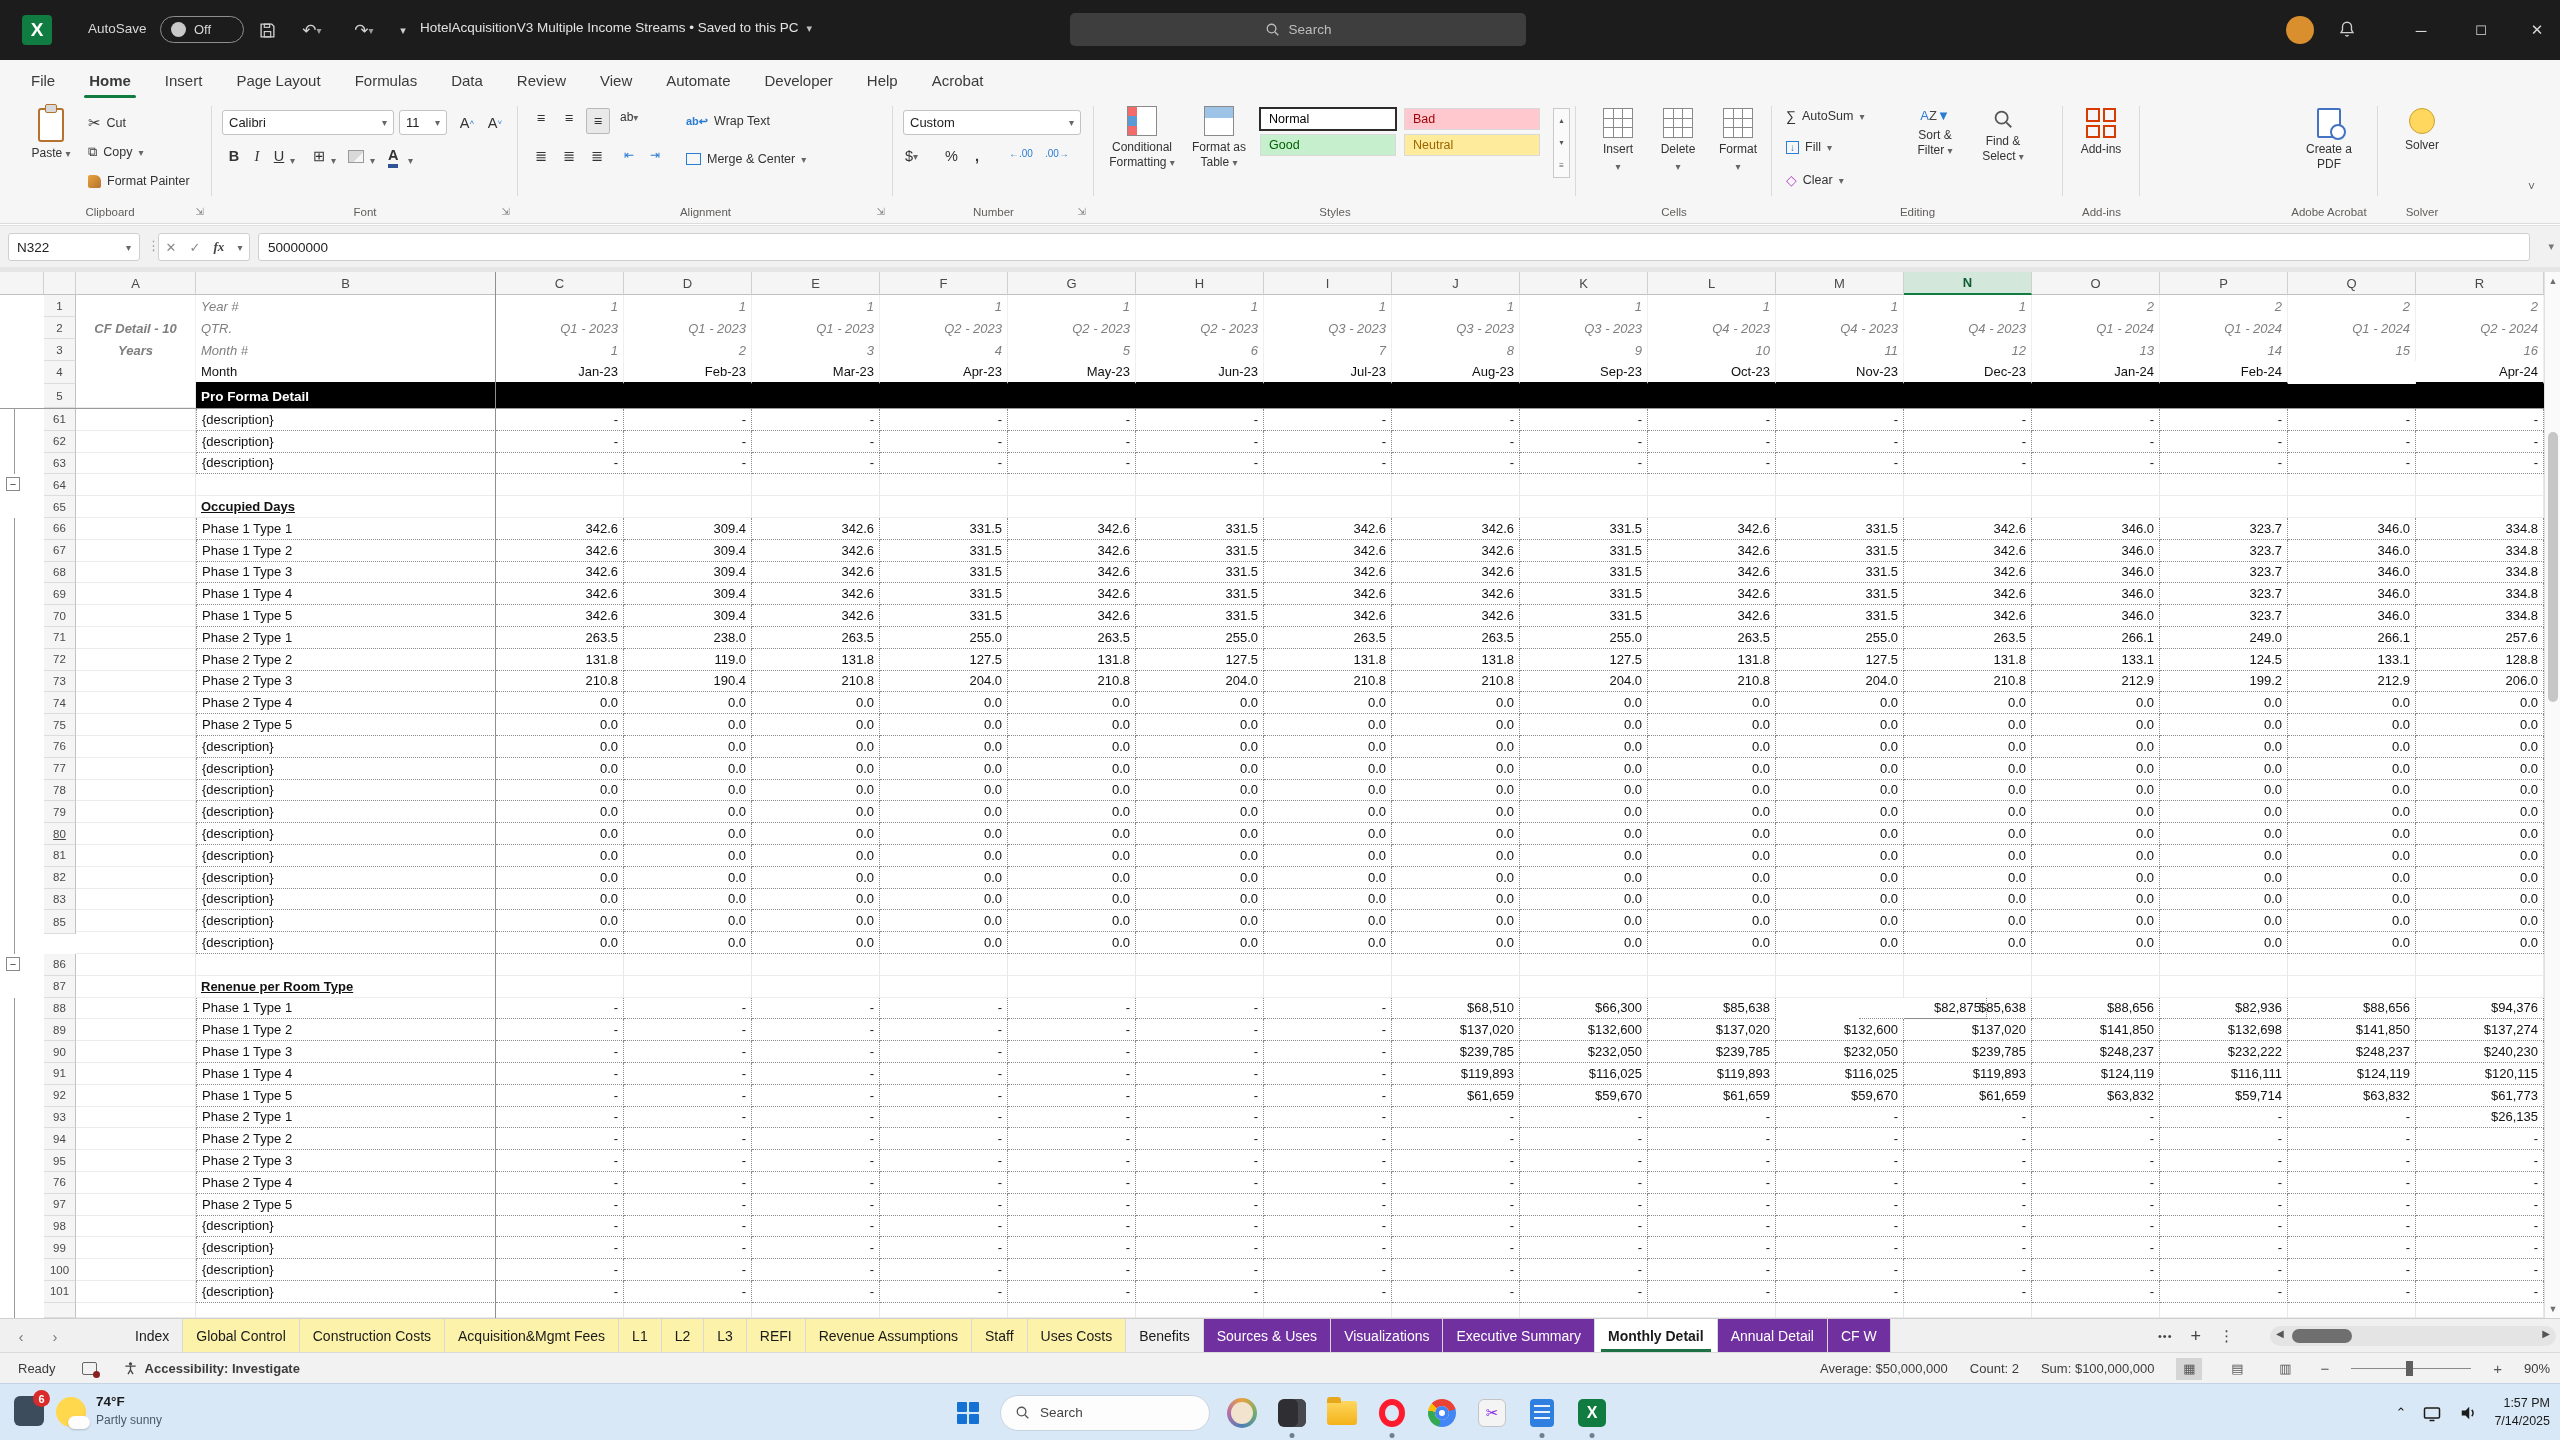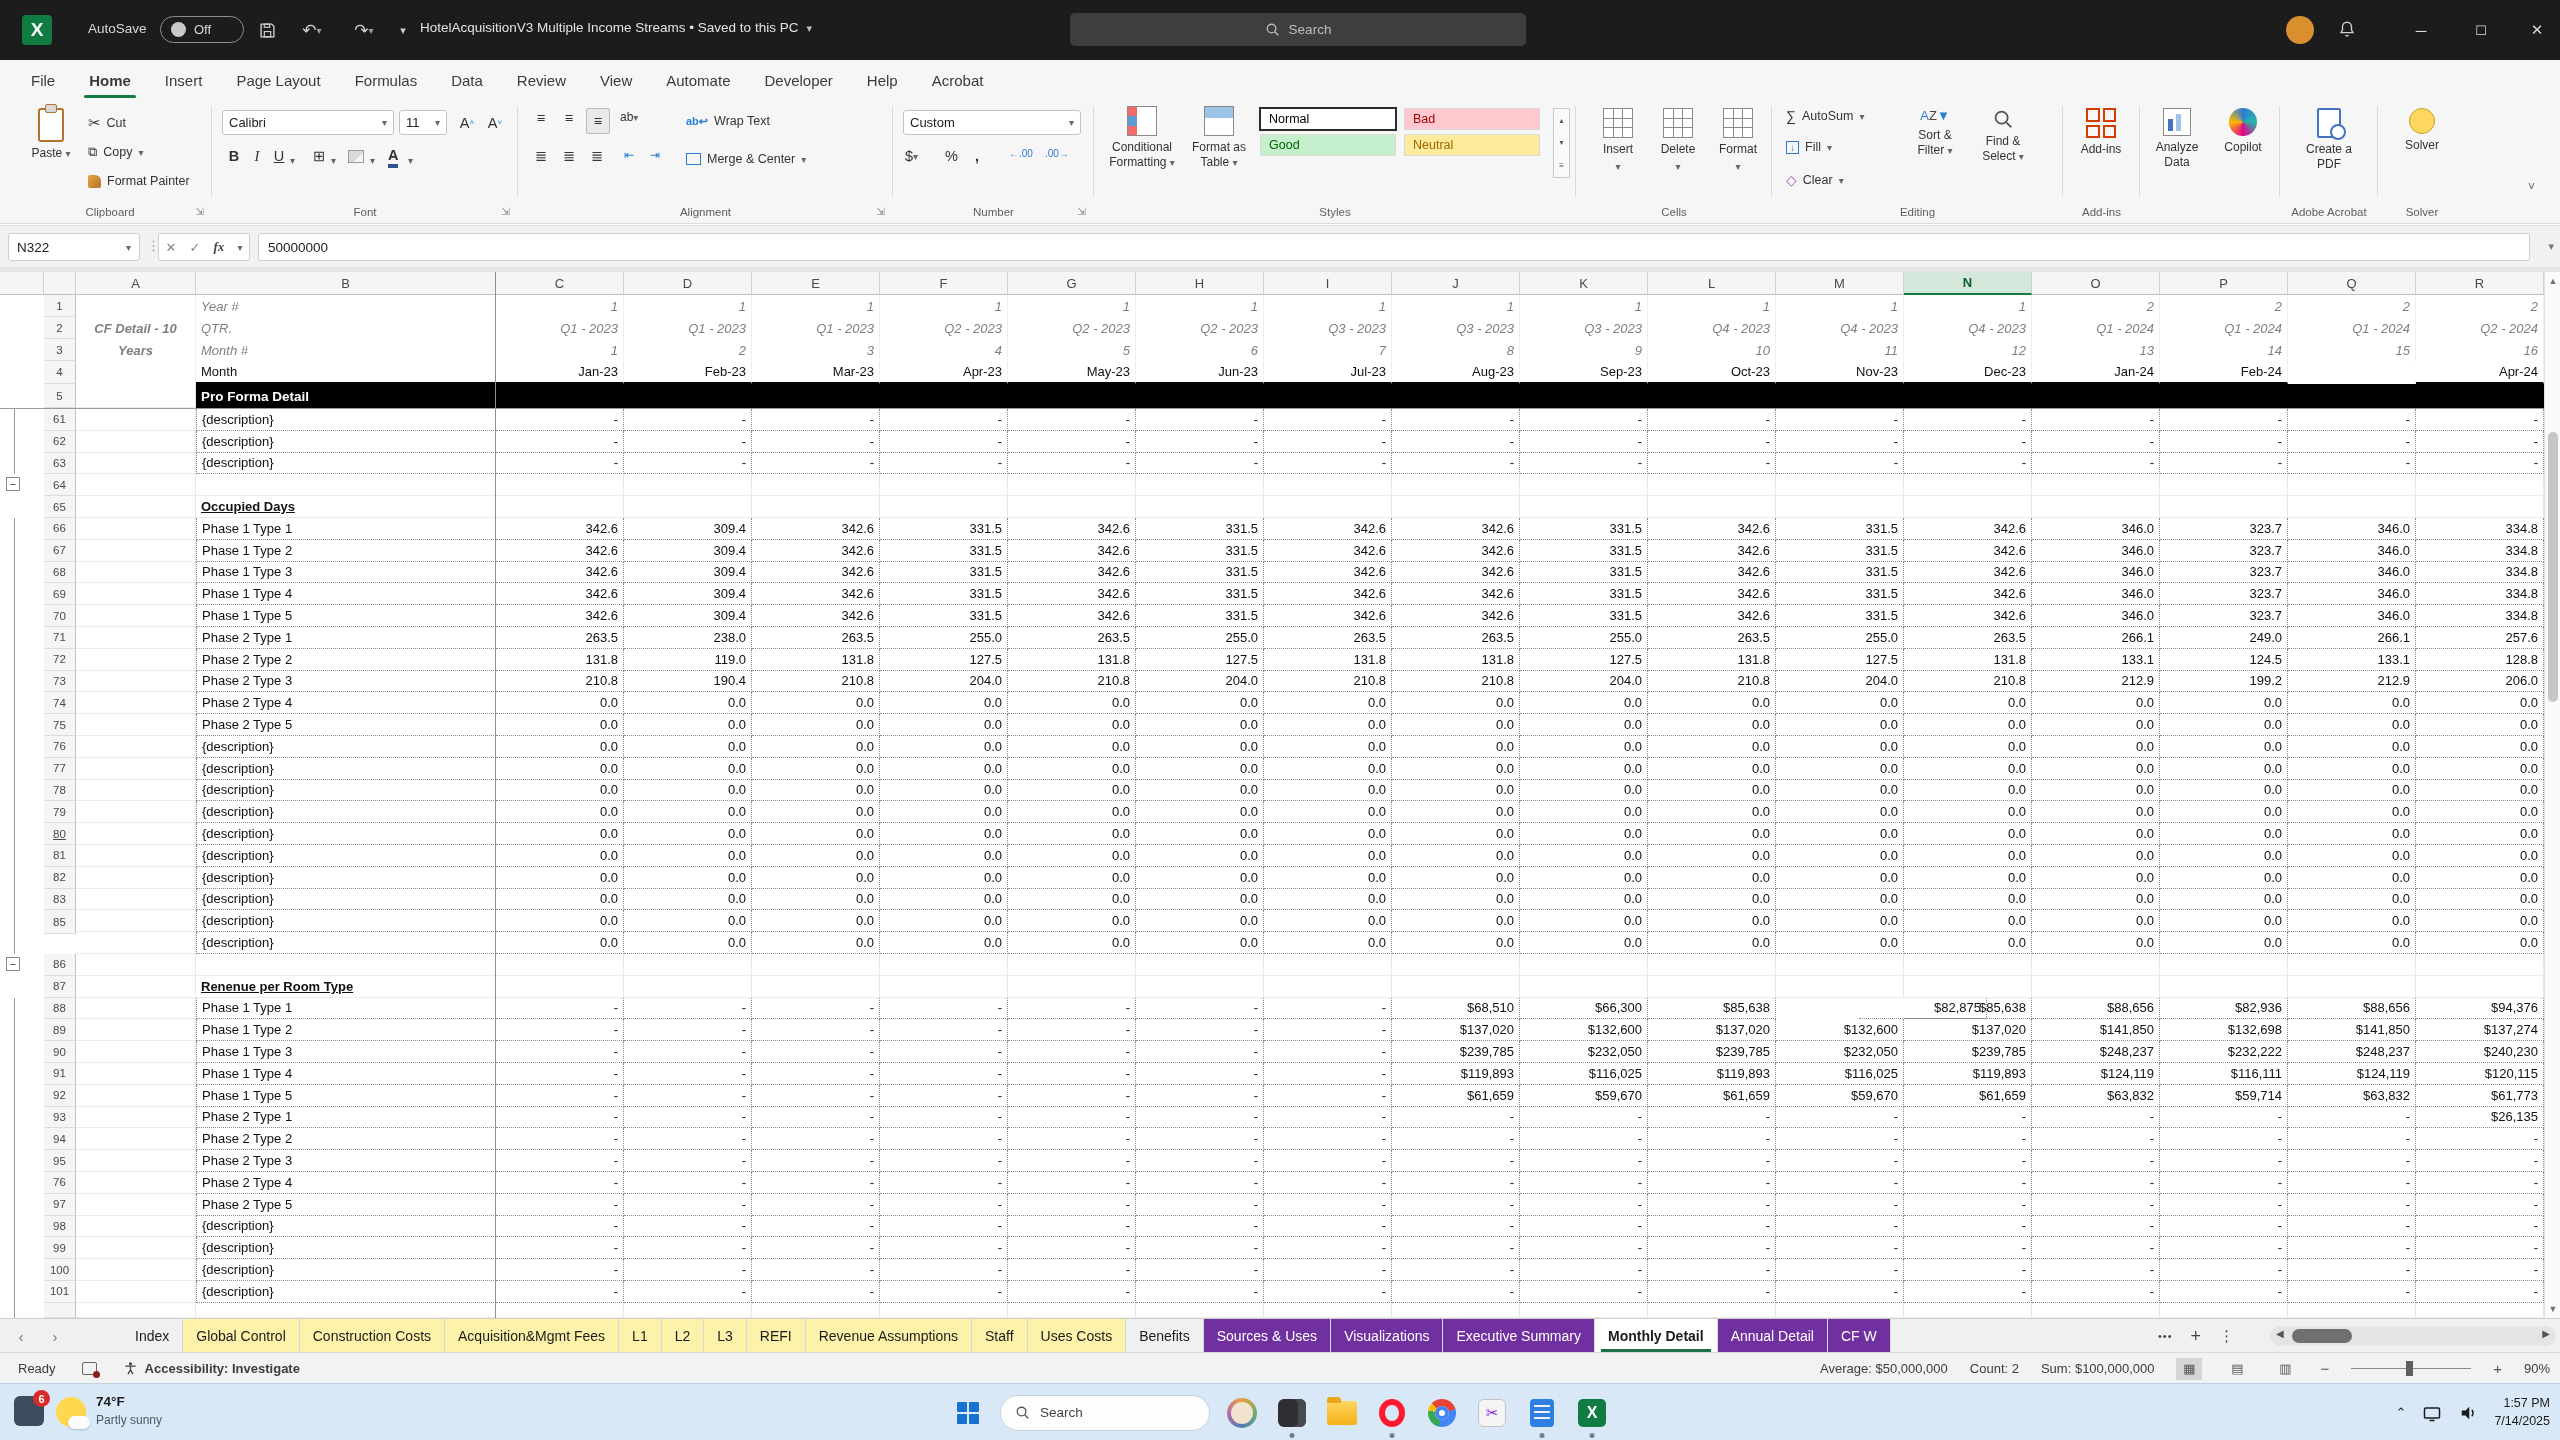--- a/index.html
+++ b/index.html
@@ -429,31 +429,20 @@
             <span></span>
             <span></span>
             <span></span>
           </span>
         <span>Add-ins</span>
       </div>
       <div class="glabel">Add-ins</div>
       <div class="gdiv"></div>
     </div>
 
-    <div class="rgroup" style="left:2140px;width:140px;">
-      <div class="bigbtn" style="left:6px;top:8px;width:62px;">
-        <span class="analyze-icon"></span>
-        <span>Analyze Data</span>
-      </div>
-      <div class="bigbtn" style="left:74px;top:8px;width:58px;">
-        <span class="copilot-icon"></span>
-        <span>Copilot</span>
-      </div>
-      <div class="gdiv"></div>
-    </div>
 
     <div class="rgroup" style="left:2280px;width:98px;">
       <div class="bigbtn" style="left:18px;top:8px;width:62px;">
         <span class="pdf-icon"></span>
         <span>Create a PDF</span>
       </div>
       <div class="glabel">Adobe Acrobat</div>
       <div class="gdiv"></div>
     </div>
 

